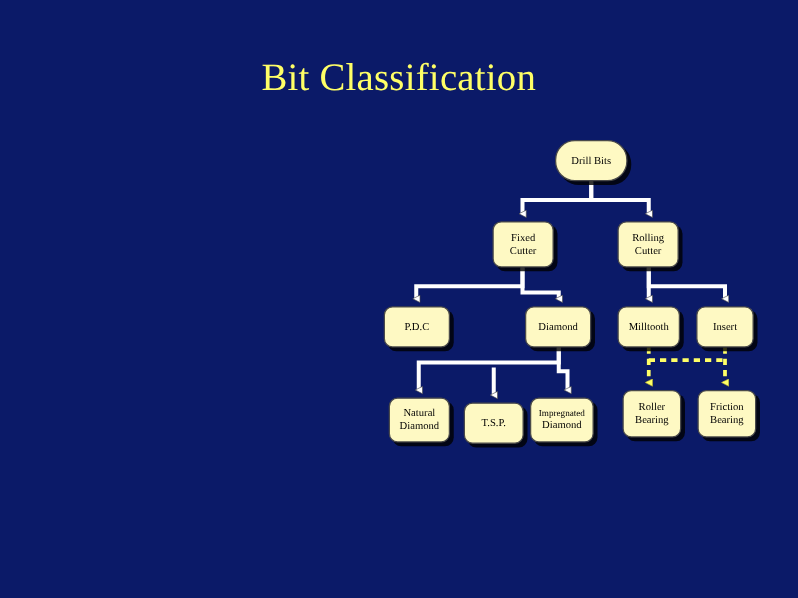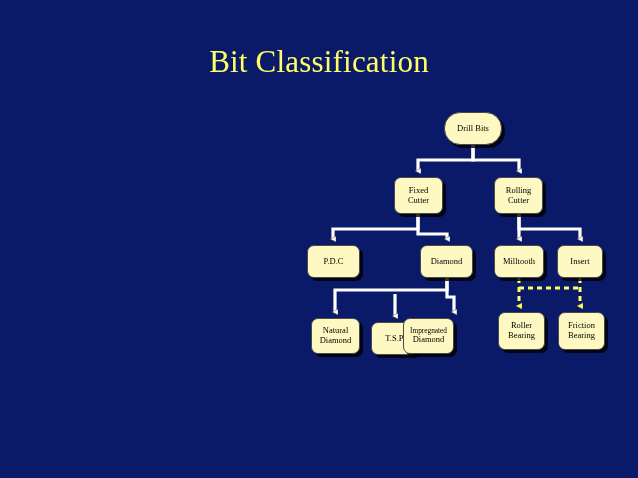--- a/index.html
+++ b/index.html
@@ -138,21 +138,21 @@
       <div class="node" style="left: 557px; top: 245px; width: 46px; height: 33px;">
         <span class="ln">Insert</span>
       </div>
       <div class="node" style="left: 311px; top: 318px; width: 49px; height: 36px;">
         <span class="ln">Natural</span>
         <span class="ln">Diamond</span>
       </div>
       <div class="node" style="left: 371px; top: 322px; width: 48px; height: 33px;">
         <span class="ln">T.S.P.</span>
       </div>
-      <div class="node" style="left: 403px; top: 318px; width: 51px; height: 36px;">
+      <div class="node" style="left: 424px; top: 318px; width: 51px; height: 36px;">
         <span class="ln small">Impregnated</span>
         <span class="ln">Diamond</span>
       </div>
       <div class="node" style="left: 498px; top: 312px; width: 47px; height: 38px;">
         <span class="ln">Roller</span>
         <span class="ln">Bearing</span>
       </div>
       <div class="node" style="left: 558px; top: 312px; width: 47px; height: 38px;">
         <span class="ln">Friction</span>
         <span class="ln">Bearing</span>

